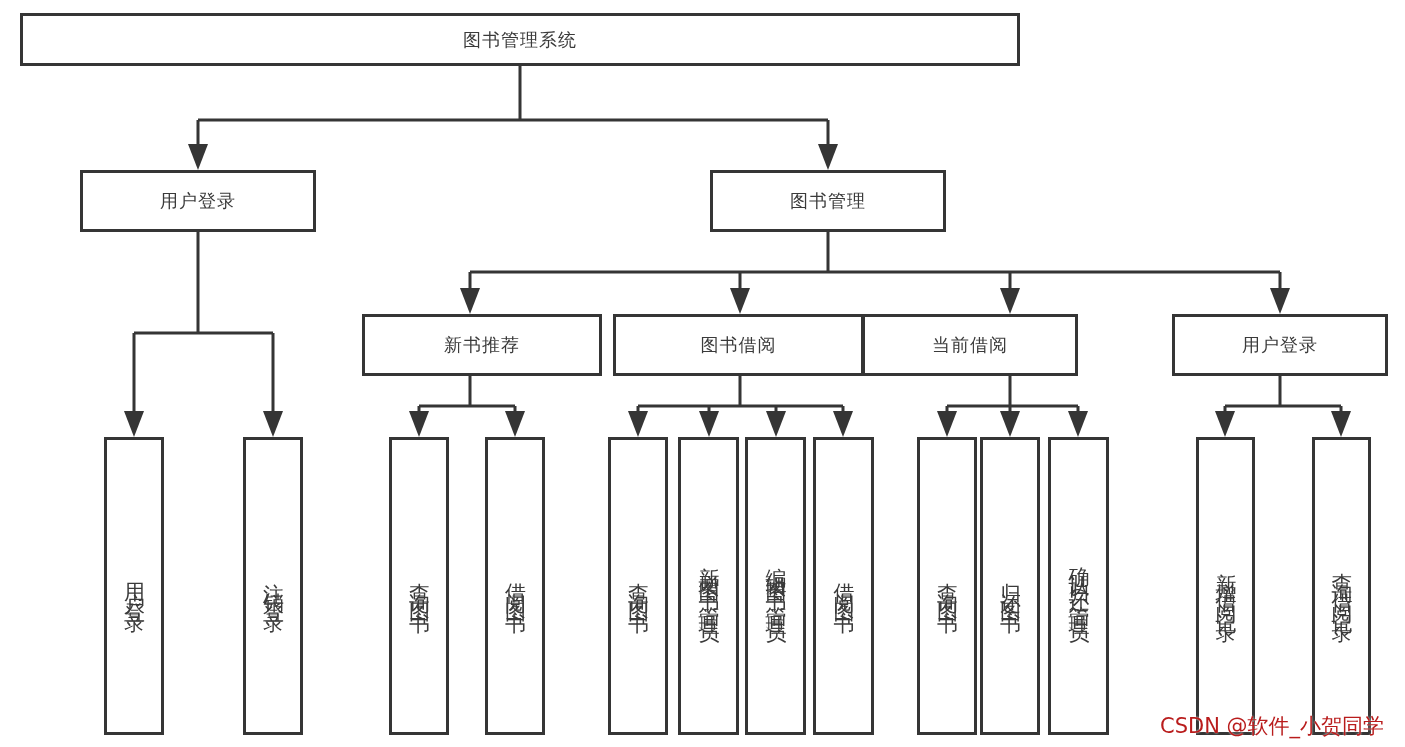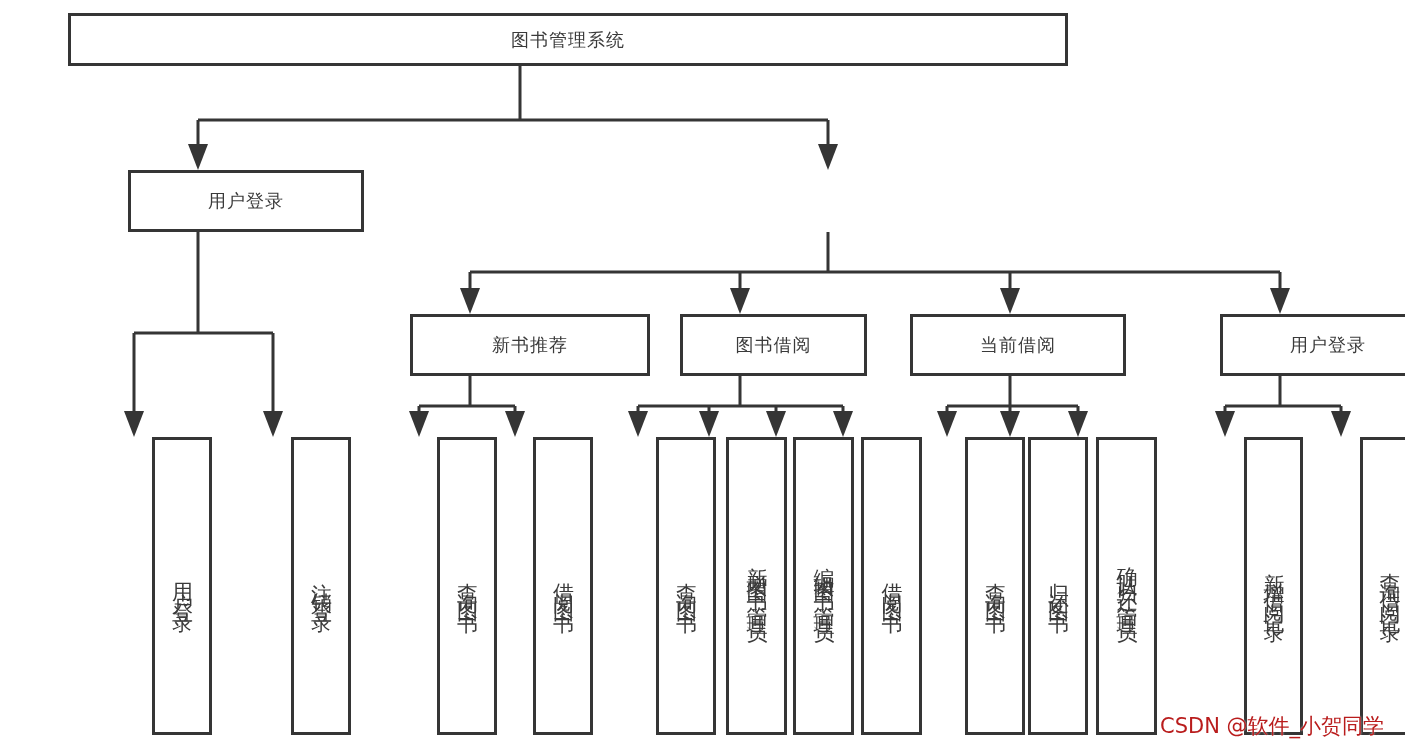--- a/index.html
+++ b/index.html
@@ -12,21 +12,20 @@
     overflow:hidden;
   }
   .connectors{position:absolute;left:0;top:0;width:1405px;height:747px;}
   .node{
     position:absolute;
     box-sizing:border-box;
     background:#fff;
     border:3px solid #353535;
     display:flex;align-items:center;justify-content:center;
     color:#3a3a3a;
-    margin-left:48px;
   }
   .node.h{font-size:18px;letter-spacing:1px;}
   .node.leaf{top:437px;height:298px;}
   .node.leaf .label{
     writing-mode:vertical-rl;
     text-orientation:upright;
     font-size:21px;
     line-height:1;
   }
   .node.leaf.short .label{letter-spacing:10px;}
@@ -78,25 +77,28 @@
     </g>
   </svg>
 
   <div class="node h" style="left:20px;top:13px;width:1000px;height:53px">
     <span class="label">图书管理系统</span>
   </div>
 
   <div class="node h" style="left:80px;top:170px;width:236px;height:62px">
     <span class="label">用户登录</span>
   </div>
+  <div class="node h" style="left:710px;top:170px;width:236px;height:62px">
+    <span class="label">图书管理</span>
+  </div>
 
   <div class="node h" style="left:362px;top:314px;width:240px;height:62px">
     <span class="label">新书推荐</span>
   </div>
-  <div class="node h" style="left:632px;top:314px;width:187px;height:62px">
+  <div class="node h" style="left:613px;top:314px;width:251px;height:62px">
     <span class="label">图书借阅</span>
   </div>
   <div class="node h" style="left:862px;top:314px;width:216px;height:62px">
     <span class="label">当前借阅</span>
   </div>
   <div class="node h" style="left:1172px;top:314px;width:216px;height:62px">
     <span class="label">用户登录</span>
   </div>
 
   <div class="node leaf short" style="left:104px;width:60px">

